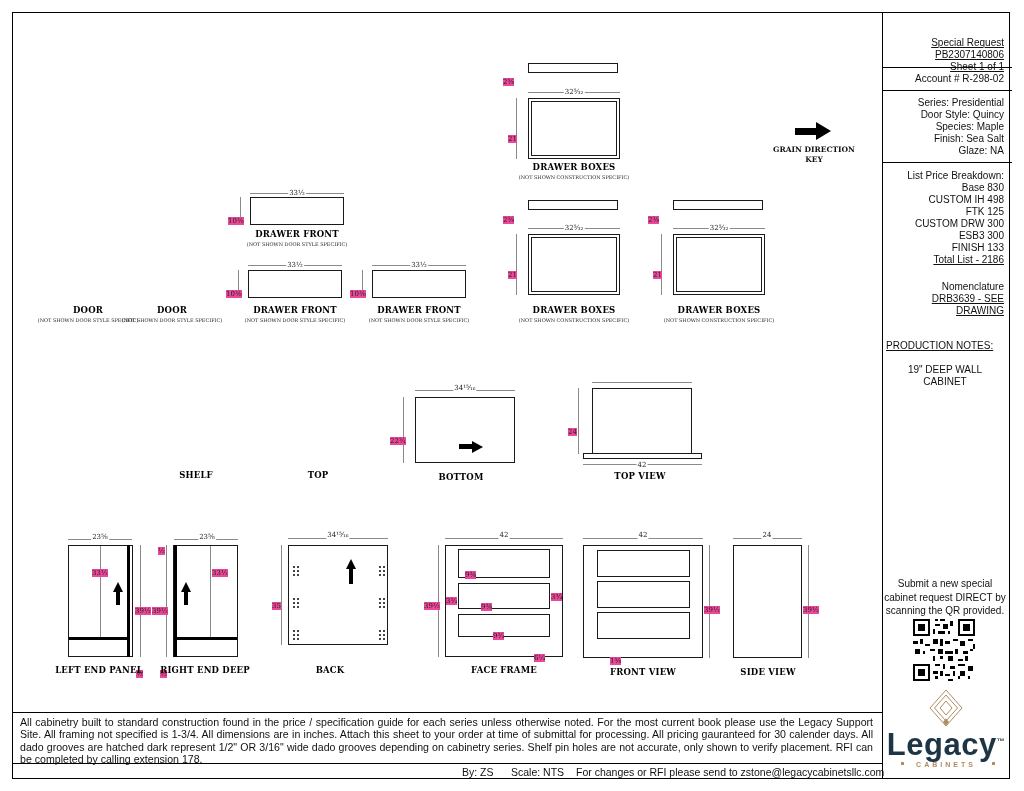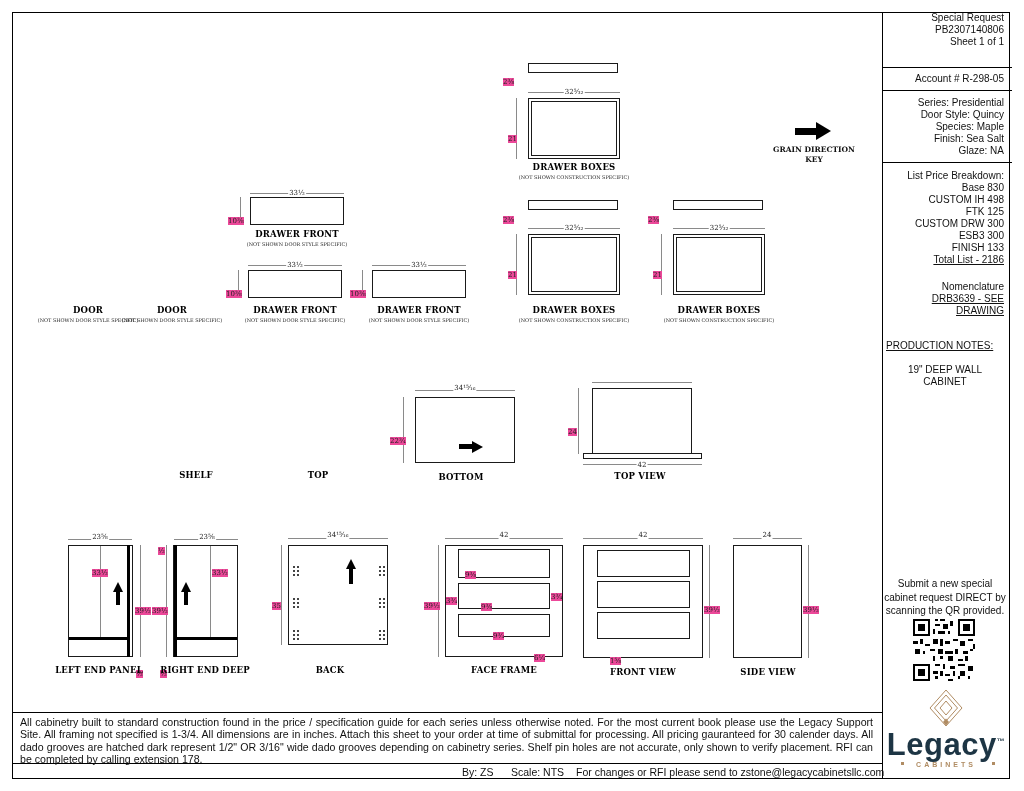--- a/index.html
+++ b/index.html
@@ -207,26 +207,26 @@
 <div class="dims" style="left:610px;top:647px;">1⅝</div>
 <div class="dtitle" style="left:643px;top:668px;">FRONT VIEW</div>
 
 <div class="dlh" style="left:733px;top:538px;width:69px;"></div>
 <div class="dimt" style="left:767px;top:531px;">24</div>
 <div class="rect" style="left:733px;top:545px;width:69px;height:113px;"></div>
 <div class="dlv" style="left:808px;top:545px;height:113px;"></div>
 <div class="dims" style="left:803px;top:596px;">39½</div>
 <div class="dtitle" style="left:768px;top:668px;">SIDE VIEW</div>
 
-<div class="sb-text" style="top:12px;">
+<div class="sb-text" style="top:37px;text-decoration:underline;">
   <div>Special Request</div>
   <div>PB2307140806</div>
   <div>Sheet 1 of 1</div>
 </div>
-<div class="sb-text" style="top:73px;">Account # R-298-05</div>
+<div class="sb-text" style="top:73px;">Account # R-298-02</div>
 <div class="sb-text" style="top:97px;">
   <div>Series: Presidential</div>
   <div>Door Style: Quincy</div>
   <div>Species: Maple</div>
   <div>Finish: Sea Salt</div>
   <div>Glaze: NA</div>
 </div>
 <div class="sb-text" style="top:170px;">
   <div>List Price Breakdown:</div>
   <div>Base 830</div>

